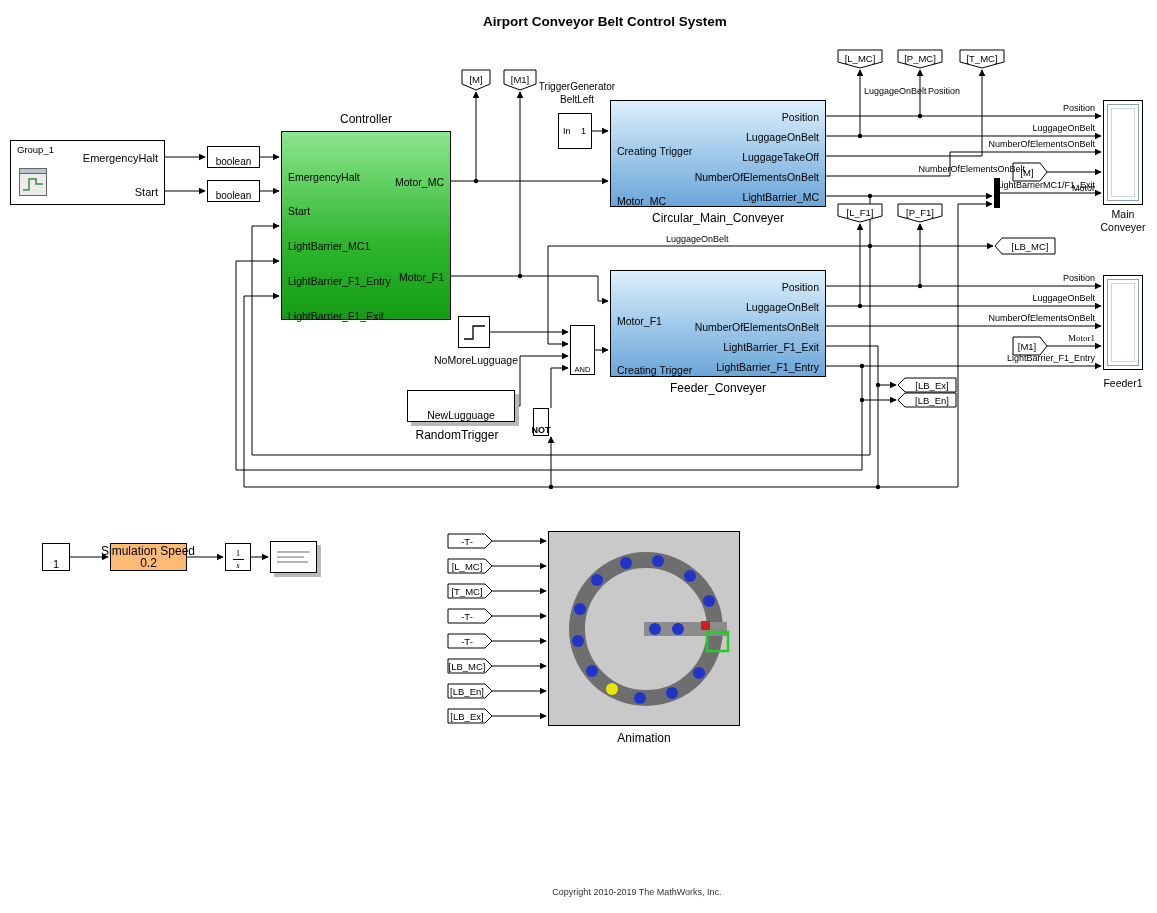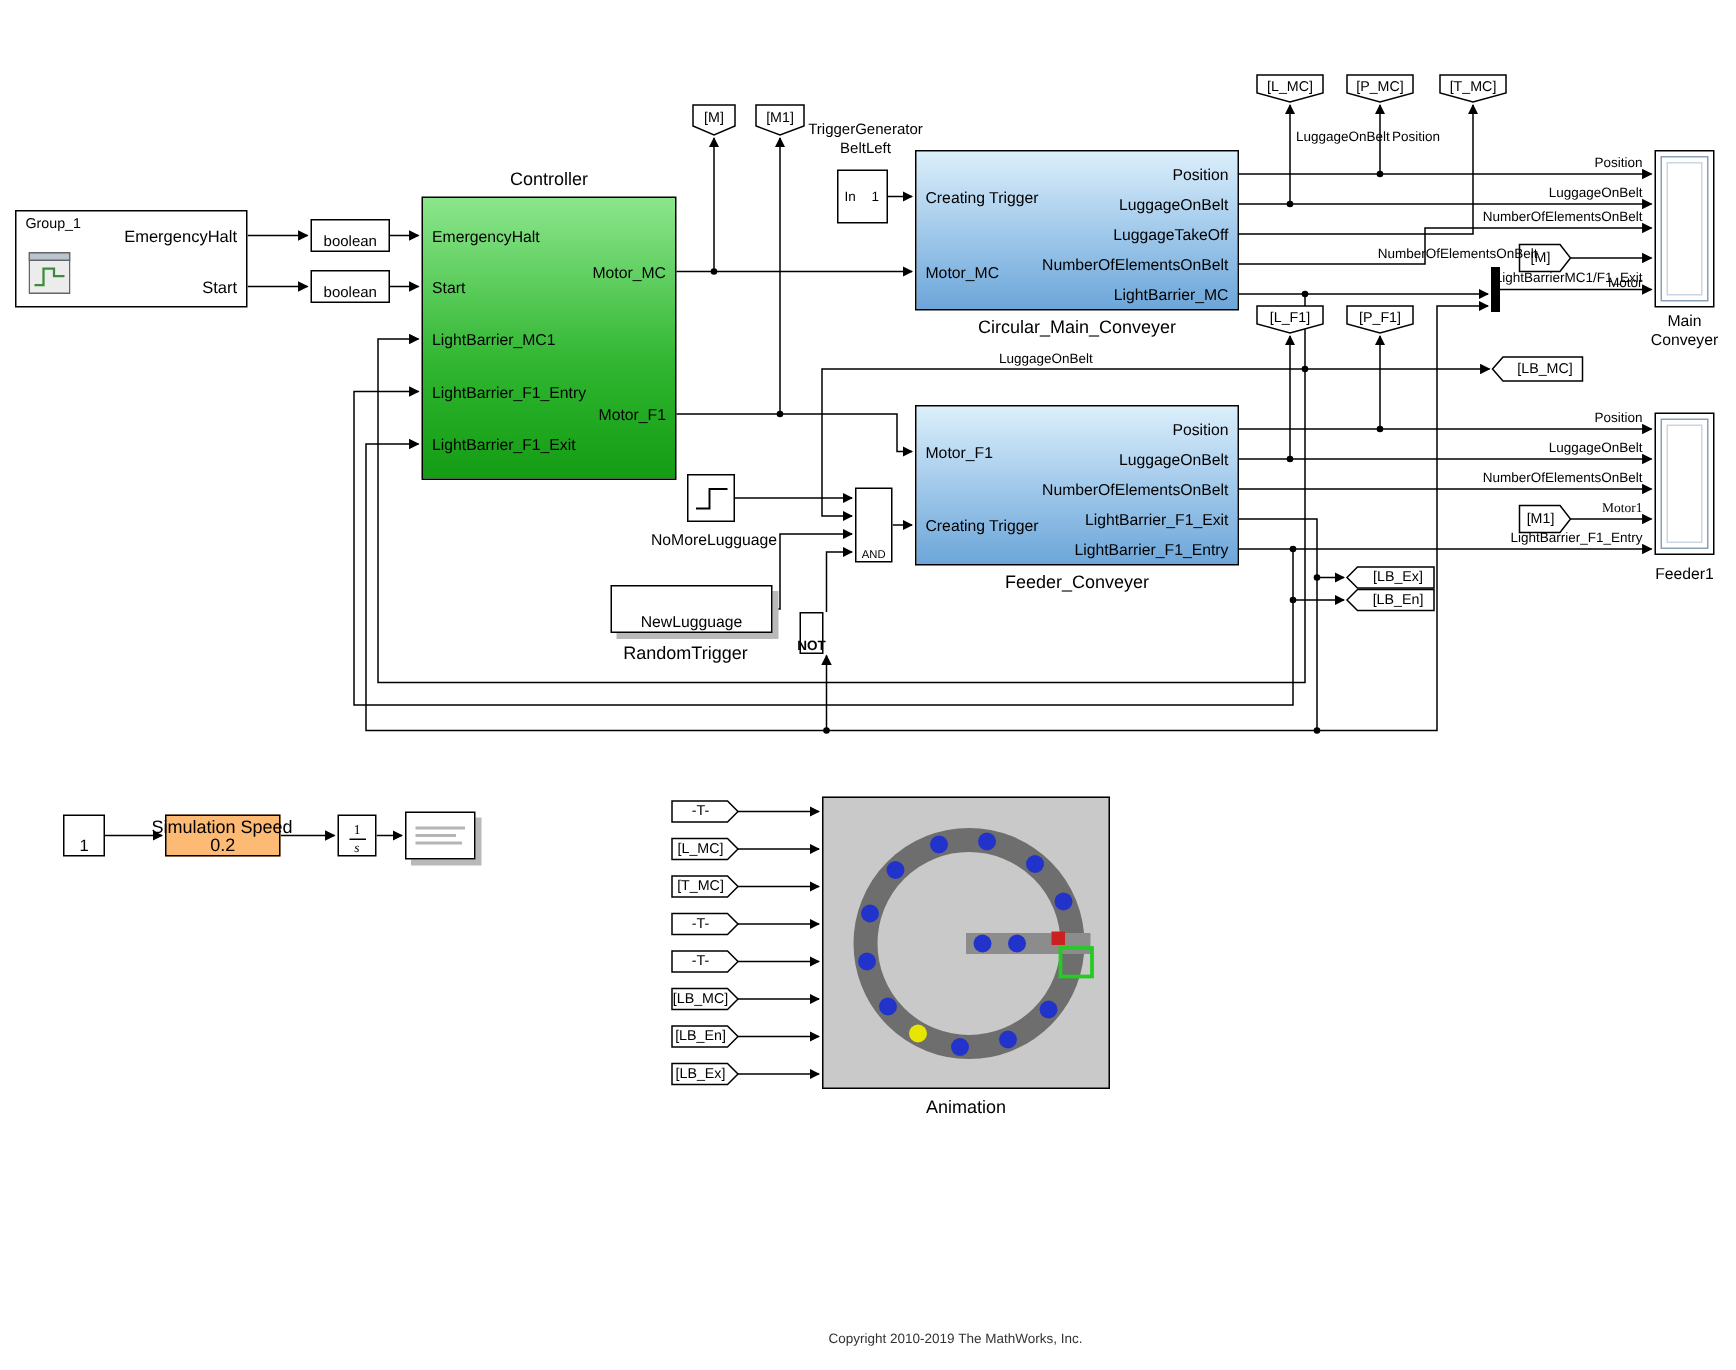--- a/index.html
+++ b/index.html
@@ -1,20 +1,20 @@
 <!DOCTYPE html>
 <html><head>
 <meta charset="utf-8">
 <style>
   html,body{margin:0;padding:0;background:#fff;}
   #canvas{position:relative;width:1157px;height:913px;background:#fff;
           font-family:"Liberation Sans",sans-serif;color:#000;overflow:hidden;}
   .blk{position:absolute;box-sizing:border-box;border:1px solid #000;background:#fff;}
   .cc{display:flex;align-items:flex-end;justify-content:center;}
-  .pl{position:absolute;left:6px;transform:translateY(-50%);font-size:10.5px;white-space:nowrap;}
+  .pl{position:absolute;left:6px;transform:translateY(-50%);font-size:10.5px;white-space:nowrap;margin-top:19px;}
   .pr{position:absolute;right:6px;transform:translateY(-50%);font-size:10.5px;white-space:nowrap;}
   .bname{position:absolute;font-size:12px;text-align:center;white-space:nowrap;}
   .sl{position:absolute;font-size:9px;white-space:nowrap;}
   .slr{text-align:right;}
   .grad-green{background:linear-gradient(180deg,#8ce68c 0%,#2fb52f 60%,#149c14 100%);}
   .grad-blue{background:linear-gradient(180deg,#dcefFB 0%,#9cc6e9 55%,#6ca6d9 100%);}
   .shadow{box-shadow:4px 4px 0 #b9b9b9;}
   #wiring{position:absolute;left:0;top:0;}
   #wiring text{font-family:"Liberation Sans",sans-serif;font-size:9.5px;fill:#000;}
   .title{position:absolute;top:14px;left:405px;width:400px;text-align:center;
@@ -26,20 +26,21 @@
   .frac{display:flex;flex-direction:column;align-items:center;line-height:1;
         font-family:"Liberation Serif",serif;font-size:9px;}
   .fracline{width:11px;height:1px;background:#000;margin:1px 0;}
   .bar{position:absolute;height:2px;background:#b5b5b5;}
 </style>
 </head>
 <body>
 
 <div id="canvas">
 
+  <div class="title">Airport Conveyor Belt Control System</div>
 
   <svg id="wiring" width="1157" height="913">
     <defs>
       <marker id="arr" viewBox="0 0 10 10" refX="9" refY="5" markerWidth="7" markerHeight="7" orient="auto">
         <path d="M0,0 L10,5 L0,10 Z" fill="#000"></path>
       </marker>
     </defs>
 
     <g stroke="#000" fill="none" stroke-width="1">
       <path d="M165,157 H205" marker-end="url(#arr)"></path>

